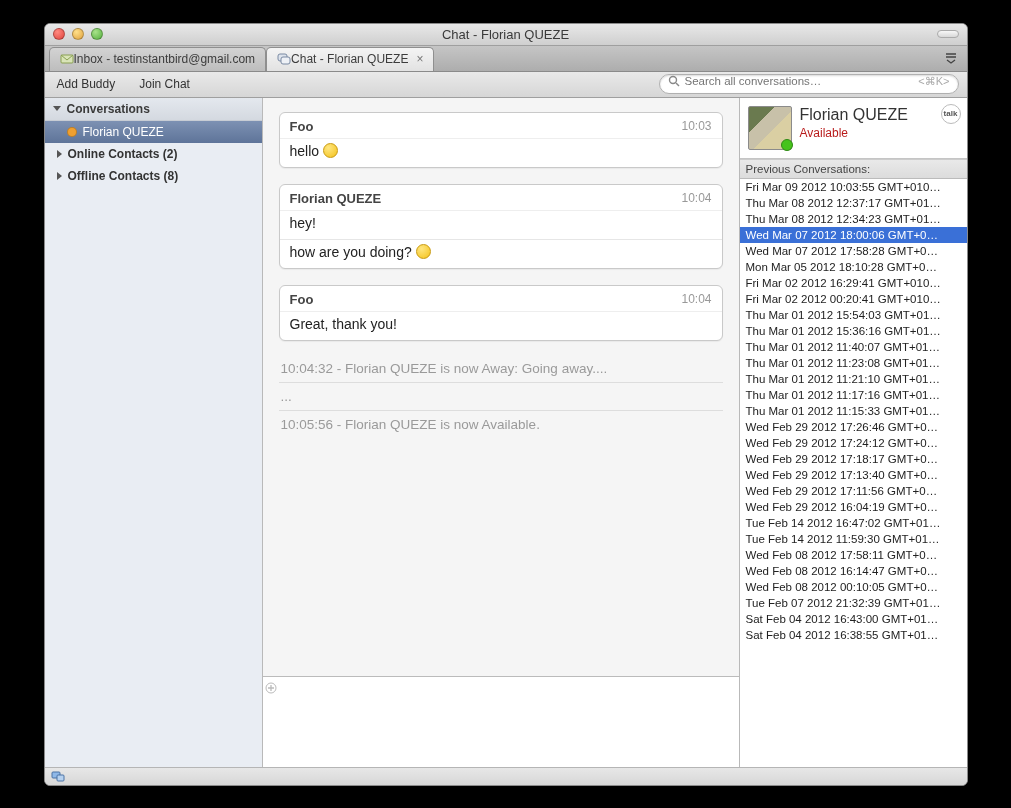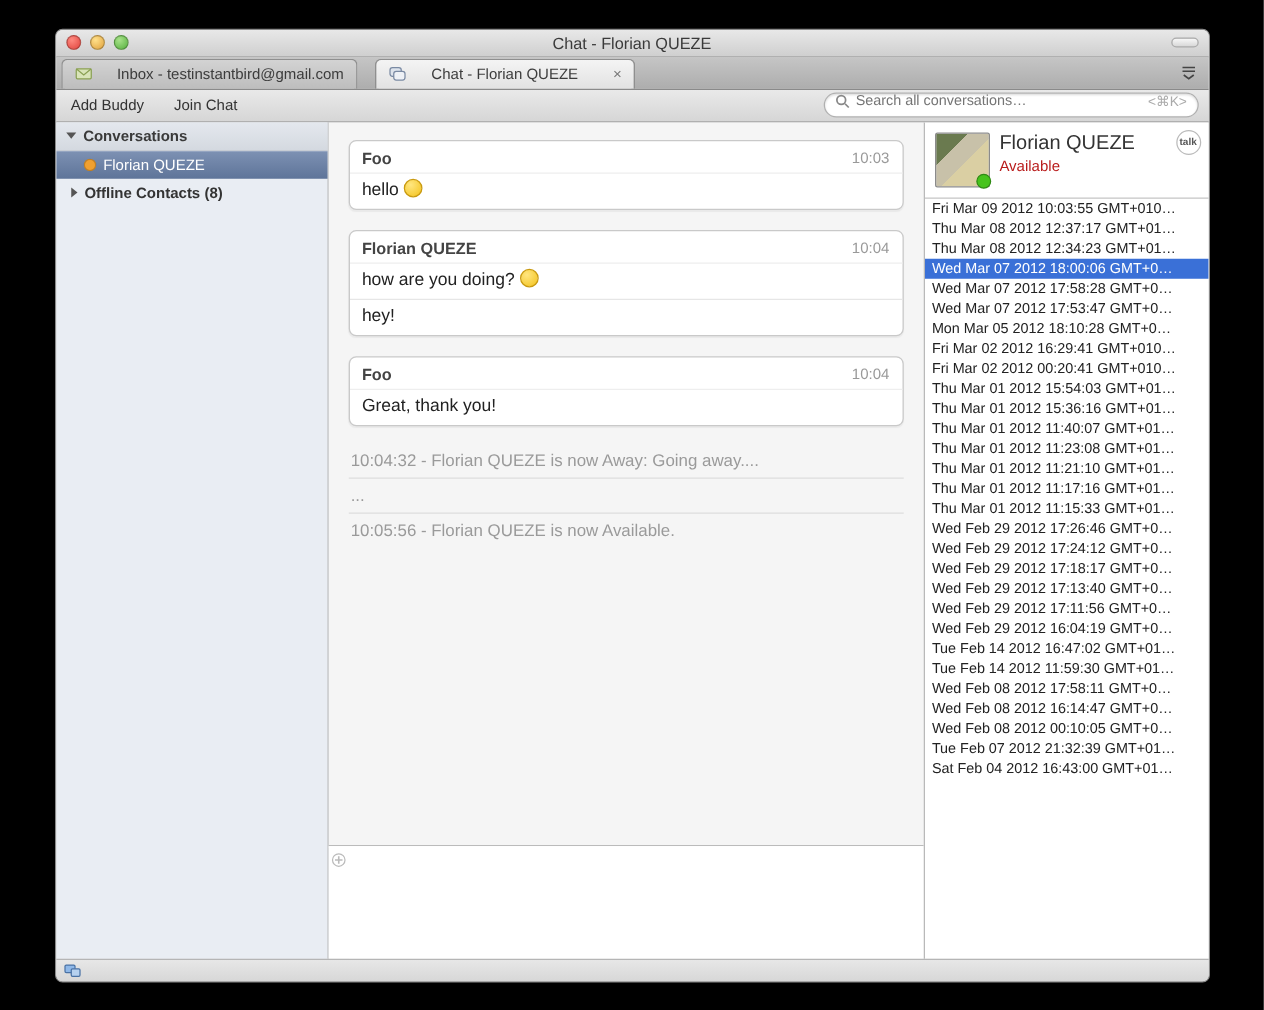--- a/index.html
+++ b/index.html
@@ -61,23 +61,23 @@
   }
   .tab {
     height: 24px;
     display: flex; align-items: center;
     padding: 0 10px;
     font-size: 12px;
     color: #3c3c3c;
     border: 1px solid #8f8f8f;
     border-bottom: none;
     border-radius: 5px 5px 0 0;
-    margin-right: 14px;
+    margin-right: 0;
     background: linear-gradient(#d3d3d3,#bdbdbd);
-    gap: 20px;
+    gap: 0;
     cursor: default;
     max-width: 260px;
   }
   .tab.active { background: linear-gradient(#f4f4f4,#e2e2e2); }
   .tab .ico { width: 14px; height: 14px; display:inline-flex; align-items:center; justify-content:center; }
   .tab .close { margin-left: 8px; color:#777; }
   .tabsrow .dropdown-ico {
     position: absolute; right: 8px; top: 5px;
     width: 16px; height: 14px;
     display:flex; align-items:center; justify-content:center;
@@ -310,20 +310,24 @@
   <div class="main">
 
     <div class="sidebar">
       <div class="side-header">
         <span class="tri down"></span>
         <span>Conversations</span>
       </div>
       <div class="side-item selected">
         <span class="dot"></span>
         <span>Florian QUEZE</span>
+      </div>
+      <div class="side-item group">
+        <span class="tri"></span>
+        <span>Online Contacts (2)</span>
       </div>
       <div class="side-item group">
         <span class="tri"></span>
         <span>Offline Contacts (8)</span>
       </div>
     </div>
 
     <div class="center">
       <div class="messages" id="messages">
           <div class="bubble">
@@ -331,22 +335,22 @@
               <span>Foo</span>
               <span class="time">10:03</span>
             </div>
             <div class="body">hello <span class="emoji"></span></div>
           </div>
           <div class="bubble">
             <div class="hdr">
               <span>Florian QUEZE</span>
               <span class="time">10:04</span>
             </div>
+            <div class="body">hey!</div>
             <div class="body">how are you doing? <span class="emoji"></span></div>
-            <div class="body">hey!</div>
           </div>
           <div class="bubble">
             <div class="hdr">
               <span>Foo</span>
               <span class="time">10:04</span>
             </div>
             <div class="body">Great, thank you!</div>
           </div>
           <div class="system-line">10:04:32 - Florian QUEZE is now Away: Going away....</div>
           <div class="sys-sep"></div>
@@ -369,27 +373,27 @@
       <div class="contact-hdr">
         <div class="avatar">
           <div class="status-dot"></div>
         </div>
         <div class="contact-txt">
           <div class="name">Florian QUEZE</div>
           <div class="status">Available</div>
         </div>
         <div class="proto-badge">talk</div>
       </div>
+      <div class="prev-label">Previous Conversations:</div>
       <div class="convo-list" id="convo-list">
           <div class="convo-item">Fri Mar 09 2012 10:03:55 GMT+010…</div>
           <div class="convo-item">Thu Mar 08 2012 12:37:17 GMT+01…</div>
           <div class="convo-item">Thu Mar 08 2012 12:34:23 GMT+01…</div>
           <div class="convo-item selected">Wed Mar 07 2012 18:00:06 GMT+0…</div>
           <div class="convo-item">Wed Mar 07 2012 17:58:28 GMT+0…</div>
-          <div class="convo-item">Wed Mar 07 2012 17:53:47 GMT+0…</div>
           <div class="convo-item">Mon Mar 05 2012 18:10:28 GMT+0…</div>
           <div class="convo-item">Fri Mar 02 2012 16:29:41 GMT+010…</div>
           <div class="convo-item">Fri Mar 02 2012 00:20:41 GMT+010…</div>
           <div class="convo-item">Thu Mar 01 2012 15:54:03 GMT+01…</div>
           <div class="convo-item">Thu Mar 01 2012 15:36:16 GMT+01…</div>
           <div class="convo-item">Thu Mar 01 2012 11:40:07 GMT+01…</div>
           <div class="convo-item">Thu Mar 01 2012 11:23:08 GMT+01…</div>
           <div class="convo-item">Thu Mar 01 2012 11:21:10 GMT+01…</div>
           <div class="convo-item">Thu Mar 01 2012 11:17:16 GMT+01…</div>
           <div class="convo-item">Thu Mar 01 2012 11:15:33 GMT+01…</div>
@@ -399,20 +403,21 @@
           <div class="convo-item">Wed Feb 29 2012 17:13:40 GMT+0…</div>
           <div class="convo-item">Wed Feb 29 2012 17:11:56 GMT+0…</div>
           <div class="convo-item">Wed Feb 29 2012 16:04:19 GMT+0…</div>
           <div class="convo-item">Tue Feb 14 2012 16:47:02 GMT+01…</div>
           <div class="convo-item">Tue Feb 14 2012 11:59:30 GMT+01…</div>
           <div class="convo-item">Wed Feb 08 2012 17:58:11 GMT+0…</div>
           <div class="convo-item">Wed Feb 08 2012 16:14:47 GMT+0…</div>
           <div class="convo-item">Wed Feb 08 2012 00:10:05 GMT+0…</div>
           <div class="convo-item">Tue Feb 07 2012 21:32:39 GMT+01…</div>
           <div class="convo-item">Sat Feb 04 2012 16:43:00 GMT+01…</div>
+          <div class="convo-item">Sat Feb 04 2012 16:38:55 GMT+01…</div>
         </div>
     </div>
 
   </div>
 
   <div class="statusbar">
     <span class="status-ico">
       <svg width="14" height="12" viewBox="0 0 14 12">
           <rect x="1" y="2" width="8" height="6" rx="1" fill="#8fb8e8" stroke="#4a72a5"></rect>
           <rect x="6" y="5" width="7" height="6" rx="1" fill="#b6d1ef" stroke="#4a72a5"></rect>

